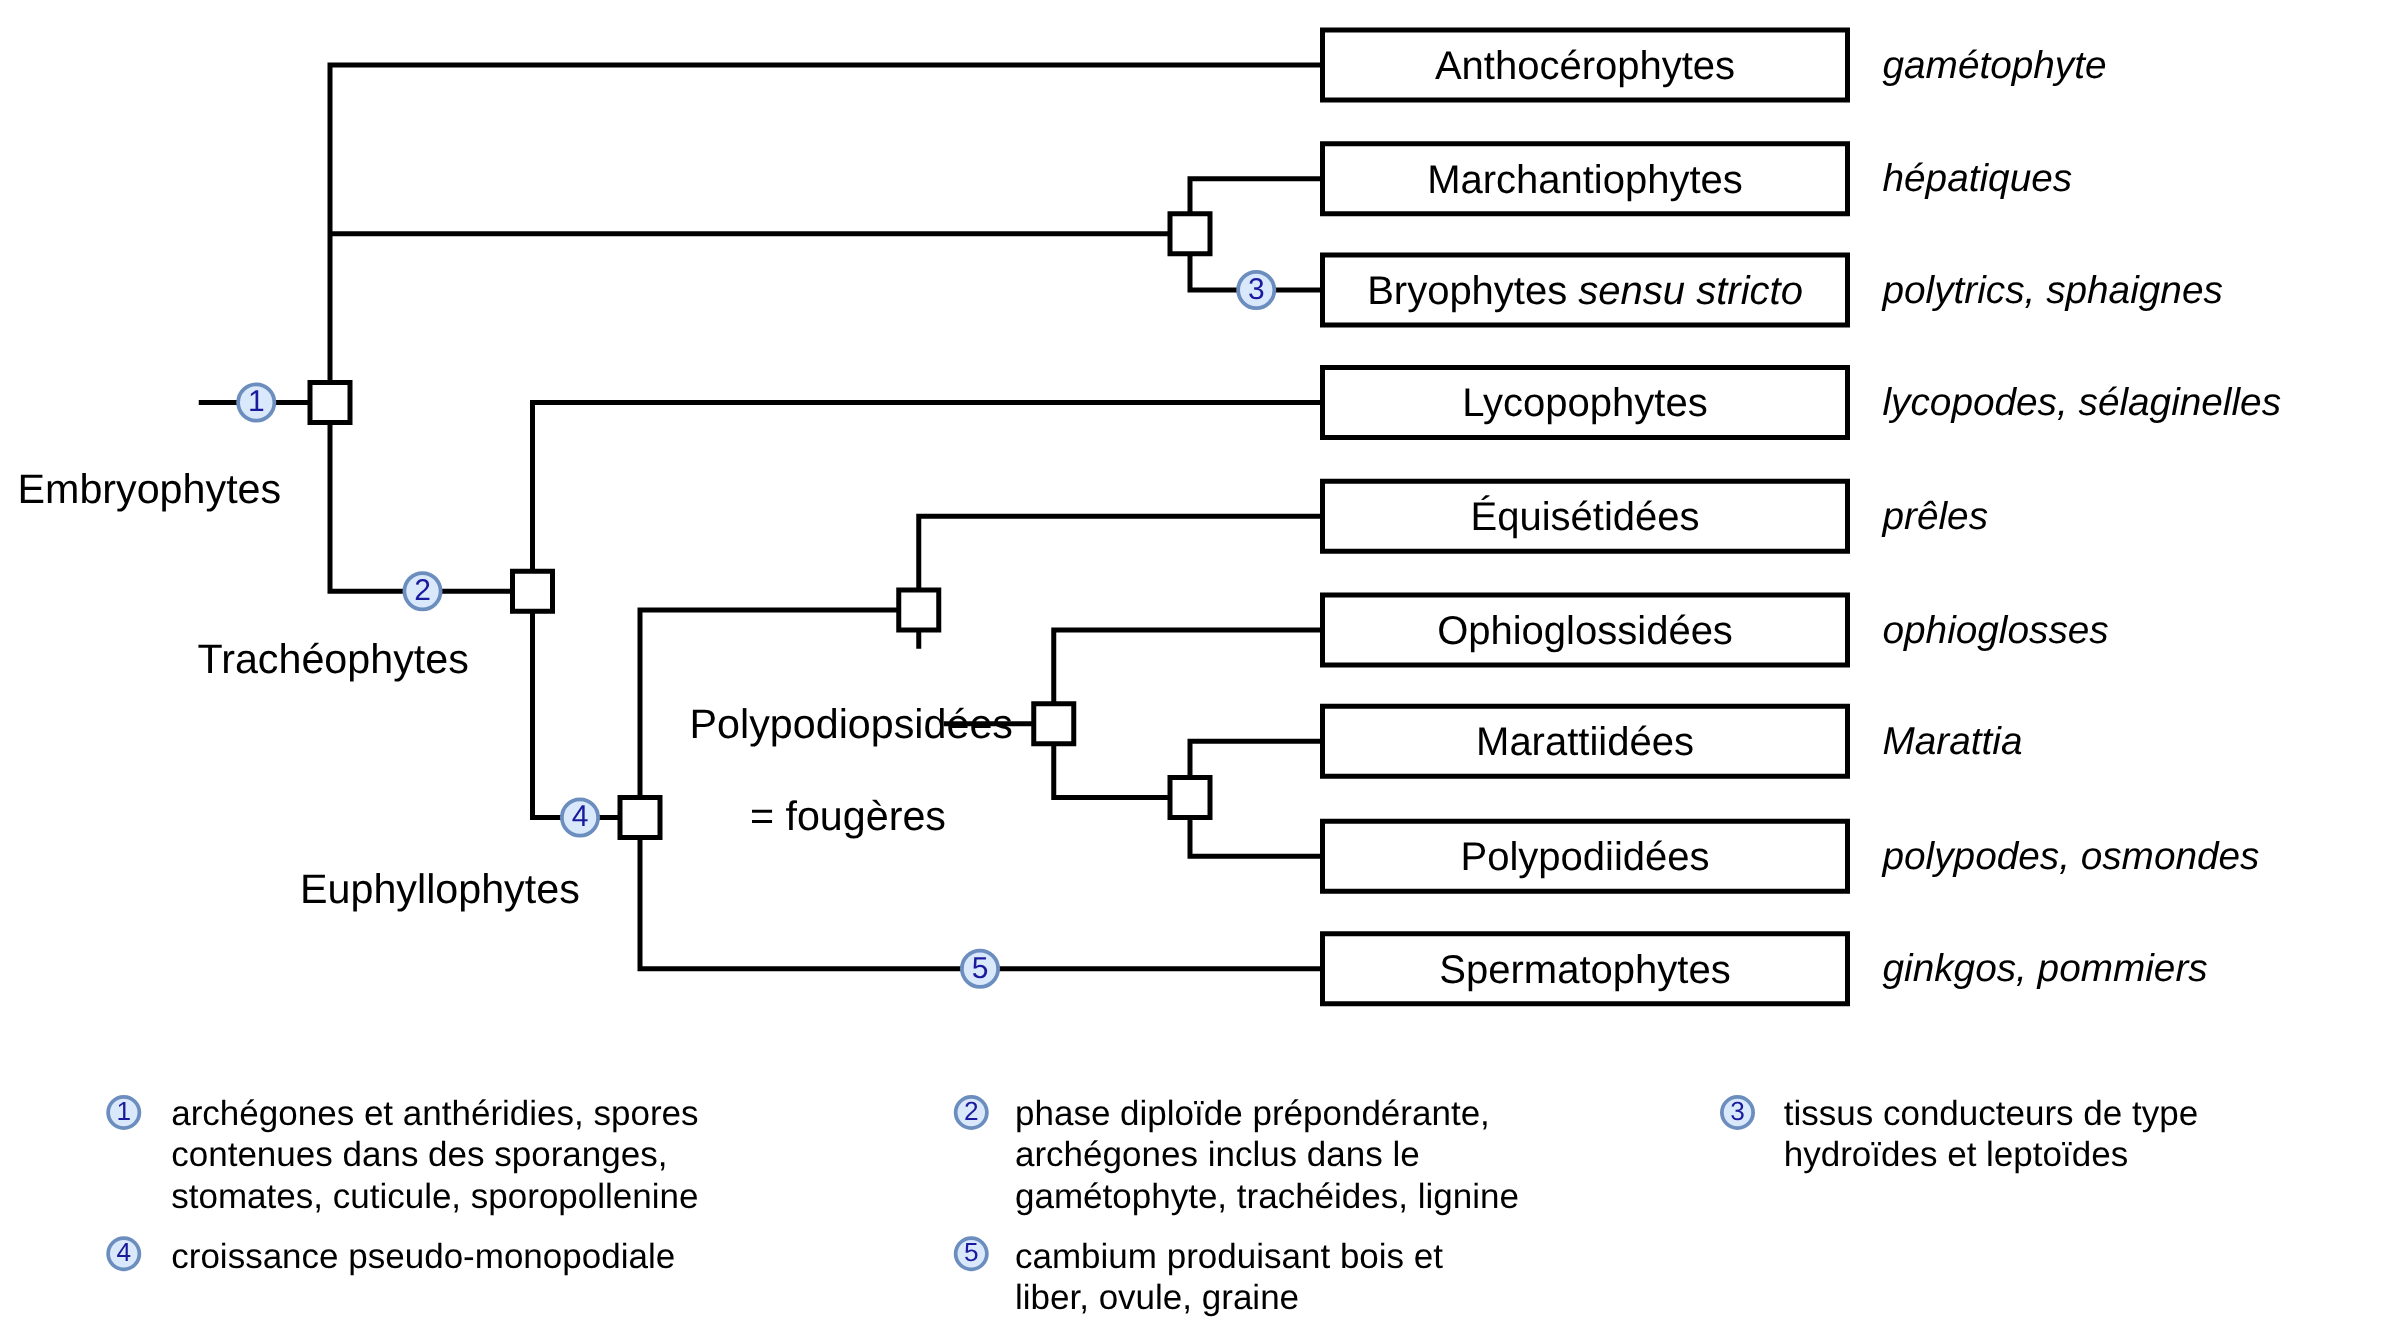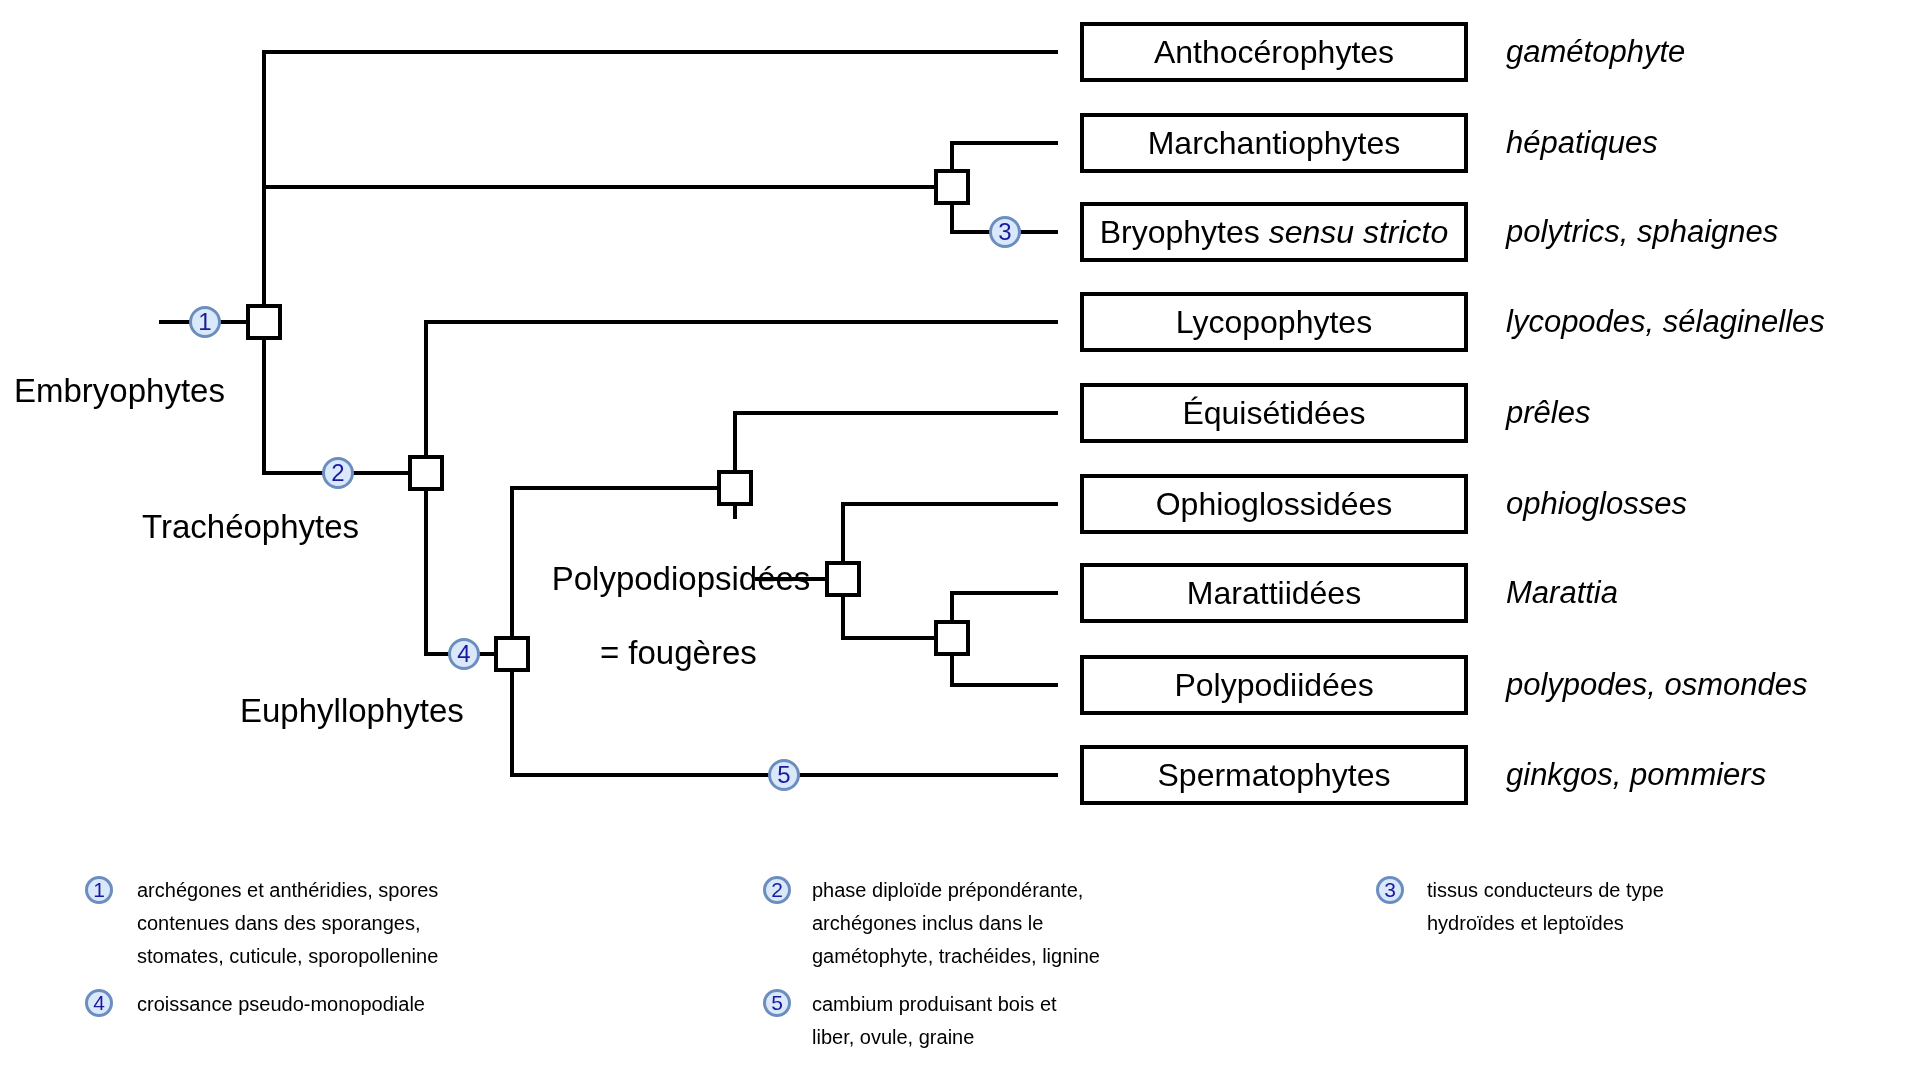--- a/index.html
+++ b/index.html
@@ -2,40 +2,40 @@
 <html><head>
 <meta charset="utf-8">
 <style>
   html,body{margin:0;padding:0;background:#ffffff;}
   #stage{
     position:relative;width:1910px;height:1070px;background:#ffffff;overflow:hidden;
     font-family:"Liberation Sans","DejaVu Sans",sans-serif;color:#000;
   }
   #wires{position:absolute;left:0;top:0;}
   .taxon-box{
-    position:absolute;left:1056px;width:388px;height:60px;box-sizing:border-box;
+    position:absolute;left:1056px;width:424px;height:60px;box-sizing:border-box;
     border:4px solid #000;background:#fff;display:flex;align-items:center;justify-content:center;
-    font-size:32px;white-space:pre;margin-left:24px;
+    font-size:32px;white-space:pre;
   }
   .taxon-box .sfx{font-style:italic;}
   .common{
     position:absolute;left:1506px;height:60px;display:flex;align-items:center;
     font-size:31px;font-style:italic;white-space:pre;
   }
   .clade-label{position:absolute;font-size:33px;white-space:pre;text-align:right;}
   .clade-label.two-line{text-align:center;line-height:37px;}
   .marker{
     position:absolute;width:26px;height:26px;border:3px solid #6c8ebf;border-radius:50%;
     background:#dae8fc;color:#1a1a9c;font-size:24px;line-height:26px;text-align:center;
   }
   .legend-marker{
     position:absolute;width:22px;height:22px;border:3px solid #6c8ebf;border-radius:50%;
     background:#dae8fc;color:#1a1a9c;font-size:21px;line-height:22px;text-align:center;
   }
-  .legend-text{position:absolute;font-size:20px;line-height:33px;white-space:pre;}
+  .legend-text{position:absolute;font-size:28px;line-height:33px;white-space:pre;}
 </style>
 </head>
 <body>
 
 <div id="stage">
 
   <svg id="wires" width="1910" height="1070" viewBox="0 0 1910 1070">
     <g stroke="#000000" stroke-width="4" fill="none">
 
       <path d="M 159 322 H 248"></path>
@@ -87,21 +87,21 @@
   <div class="common" style="top:113px">hépatiques</div>
   <div class="common" style="top:202px">polytrics, sphaignes</div>
   <div class="common" style="top:292px">lycopodes, sélaginelles</div>
   <div class="common" style="top:383px">prêles</div>
   <div class="common" style="top:474px">ophioglosses</div>
   <div class="common" style="top:563px">Marattia</div>
   <div class="common" style="top:655px">polypodes, osmondes</div>
   <div class="common" style="top:745px">ginkgos, pommiers</div>
 
   <div class="clade-label" style="left:14px;top:372px">Embryophytes</div>
-  <div class="clade-label" style="left:142px;top:508px">Trachéophytes</div>
+  <div class="clade-label" style="left:158px;top:508px">Trachéophytes</div>
   <div class="clade-label" style="left:240px;top:692px">Euphyllophytes</div>
   <div class="clade-label two-line" style="left:515px;top:523px;width:290px">
     <span>Polypodiopsidées</span><br>
     <span>= fougères</span>
   </div>
 
   <div class="marker" style="left:189px;top:306px">1</div>
   <div class="marker" style="left:322px;top:457px">2</div>
   <div class="marker" style="left:989px;top:216px">3</div>
   <div class="marker" style="left:448px;top:638px">4</div>

